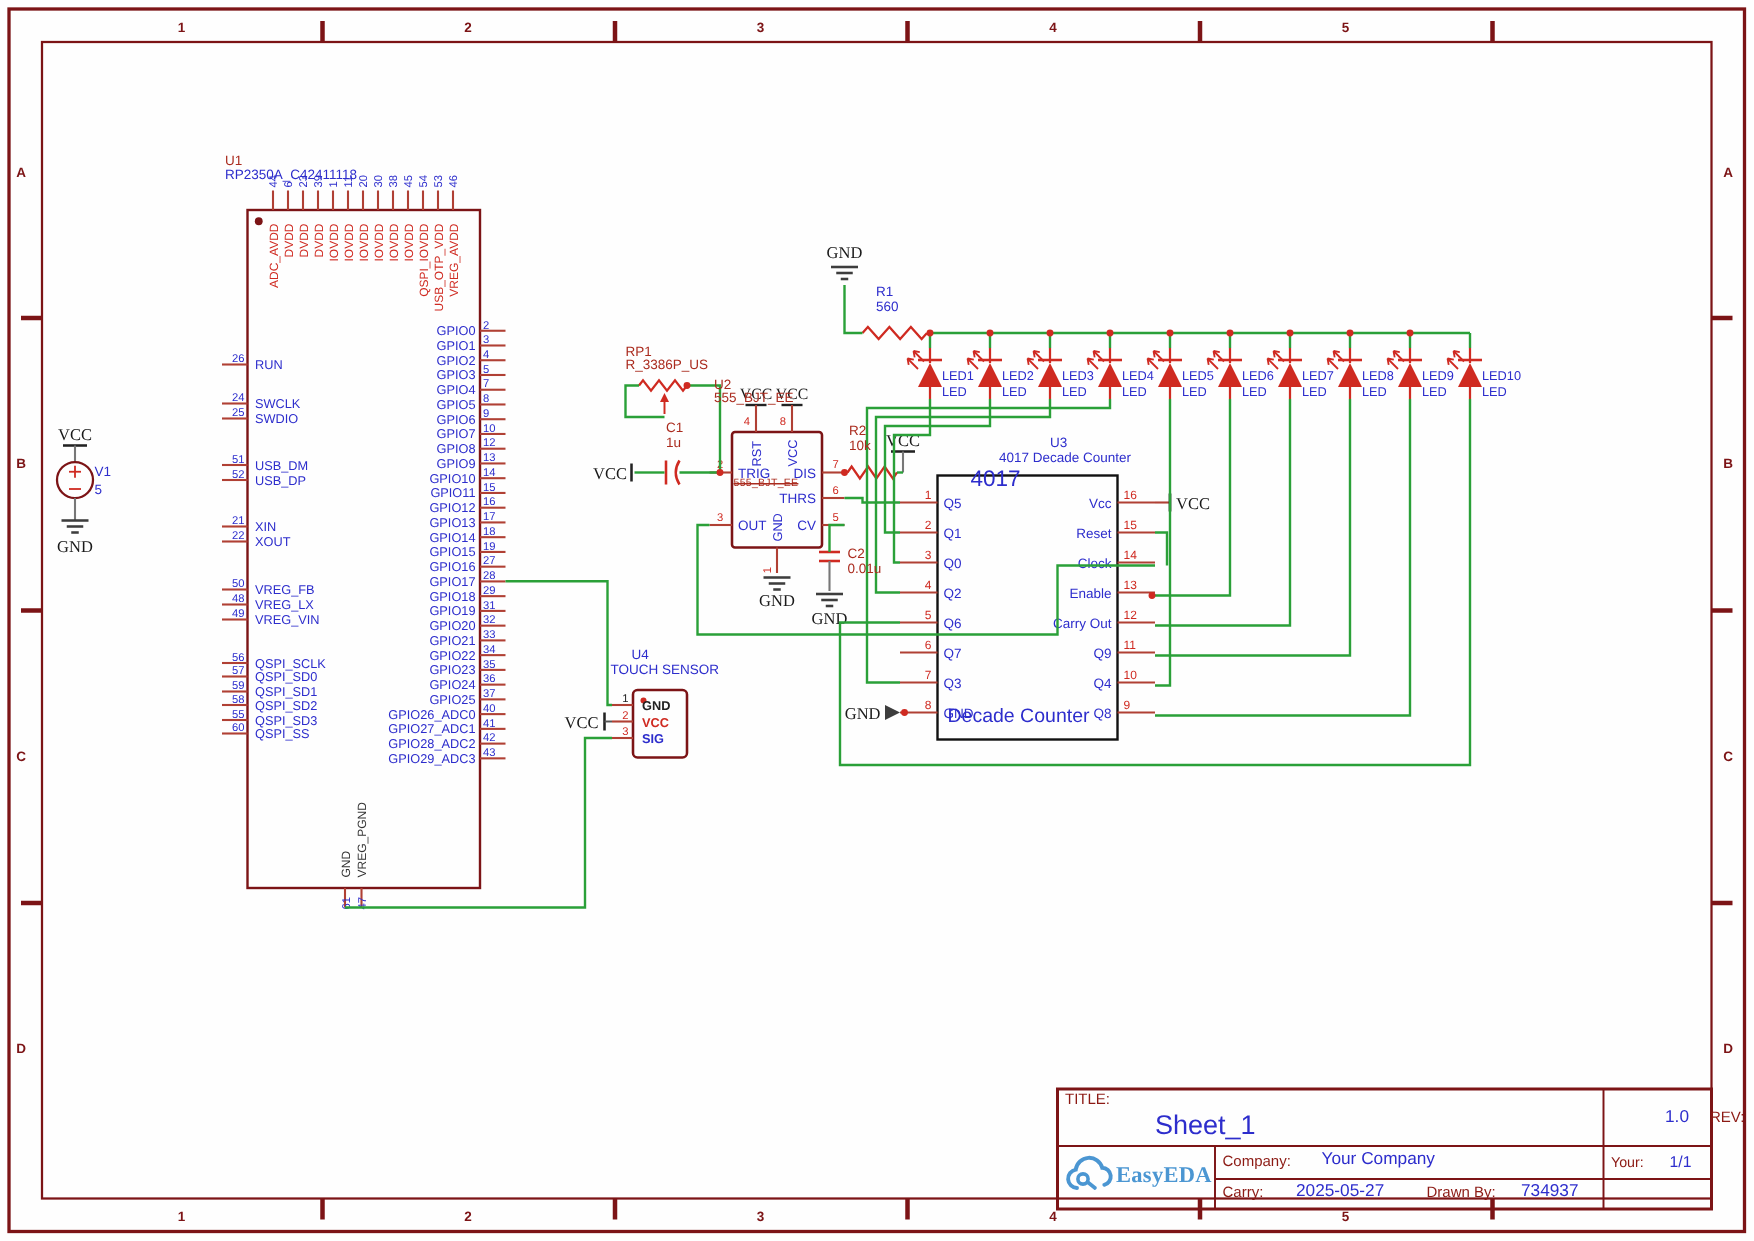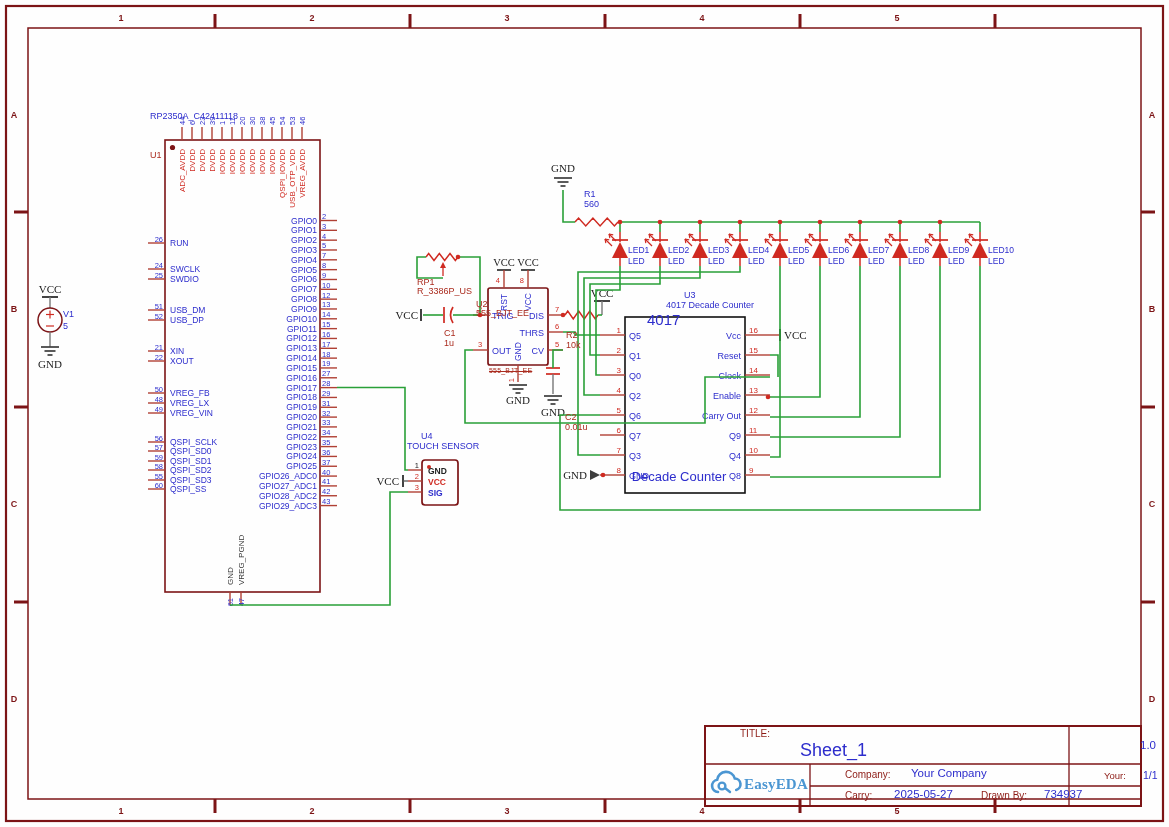--- a/index.html
+++ b/index.html
@@ -1,25 +1,25 @@
 <!DOCTYPE html>
 <html><head>
 <meta charset="utf-8">
 <style>
   html,body{margin:0;padding:0;background:#fff;}
   #canvas{position:relative;width:1169px;height:827px;background:#fefefe;overflow:hidden;
           font-family:"Liberation Sans",sans-serif;}
   #wiresvg{position:absolute;left:0;top:0;}
   .lbl{position:absolute;font:9px "Liberation Sans",sans-serif;line-height:1;white-space:nowrap;}
-  .red{color:#aa2b1e;margin-top:48px;}
+  .red{color:#aa2b1e;}
   .blue{color:#2d2dcc;}
   .strike{font-size:7px;text-decoration:line-through;letter-spacing:.2px;}
   .big{font-size:15px;}
   .sub{font-size:13px;width:104px;text-align:center;}
-  .tbl{position:absolute;line-height:1;white-space:nowrap;font-family:"Liberation Sans",sans-serif;margin-left:30px;}
+  .tbl{position:absolute;line-height:1;white-space:nowrap;font-family:"Liberation Sans",sans-serif;}
   .tb-label{color:#8c1a14;font-size:10px;}
   .tb-val{color:#2d2dcc;font-size:11.5px;}
   .tb-big{color:#2d2dcc;font-size:18px;}
   #logo{position:absolute;left:710px;top:766px;width:98px;height:36px;display:flex;align-items:center;}
   #logo span{color:#4b96d2;font-weight:bold;font-size:15px;letter-spacing:.2px;font-family:Liberation Serif, serif;}
 </style>
 </head>
 <body>
 
 <div id="canvas">
@@ -563,21 +563,21 @@
   <div class="lbl red" style="left:476px;top:261px">555_BJT_EE</div>
   <div class="lbl red" style="left:444px;top:281px">C1</div>
   <div class="lbl red" style="left:444px;top:291px">1u</div>
   <div class="lbl red strike" style="left:489px;top:319px">555_BJT_EE</div>
   <div class="lbl red" style="left:566px;top:283px">R2</div>
   <div class="lbl red" style="left:566px;top:293px">10k</div>
   <div class="lbl red" style="left:565px;top:365px">C2</div>
   <div class="lbl red" style="left:565px;top:375px">0.01u</div>
   <div class="lbl blue" style="left:584px;top:190px">R1</div>
   <div class="lbl blue" style="left:584px;top:200px">560</div>
-  <div class="lbl blue" style="left:684px;top:291px">U3</div>
+  <div class="lbl blue" style="left:700px;top:291px">U3</div>
   <div class="lbl blue" style="left:666px;top:301px">4017 Decade Counter</div>
   <div class="lbl blue big" style="left:647px;top:312px">4017</div>
   <div class="lbl blue sub" style="left:627px;top:470px">Decade Counter</div>
   <div class="lbl blue" style="left:421px;top:432px">U4</div>
   <div class="lbl blue" style="left:407px;top:442px">TOUCH SENSOR</div>
   <div class="lbl blue" style="left:63px;top:310px">V1</div>
   <div class="lbl blue" style="left:63px;top:322px">5</div>
 
   <div class="tbl tb-label" style="left:710px;top:729px">TITLE:</div>
   <div class="tbl tb-big" style="left:770px;top:741px">Sheet_1</div>

